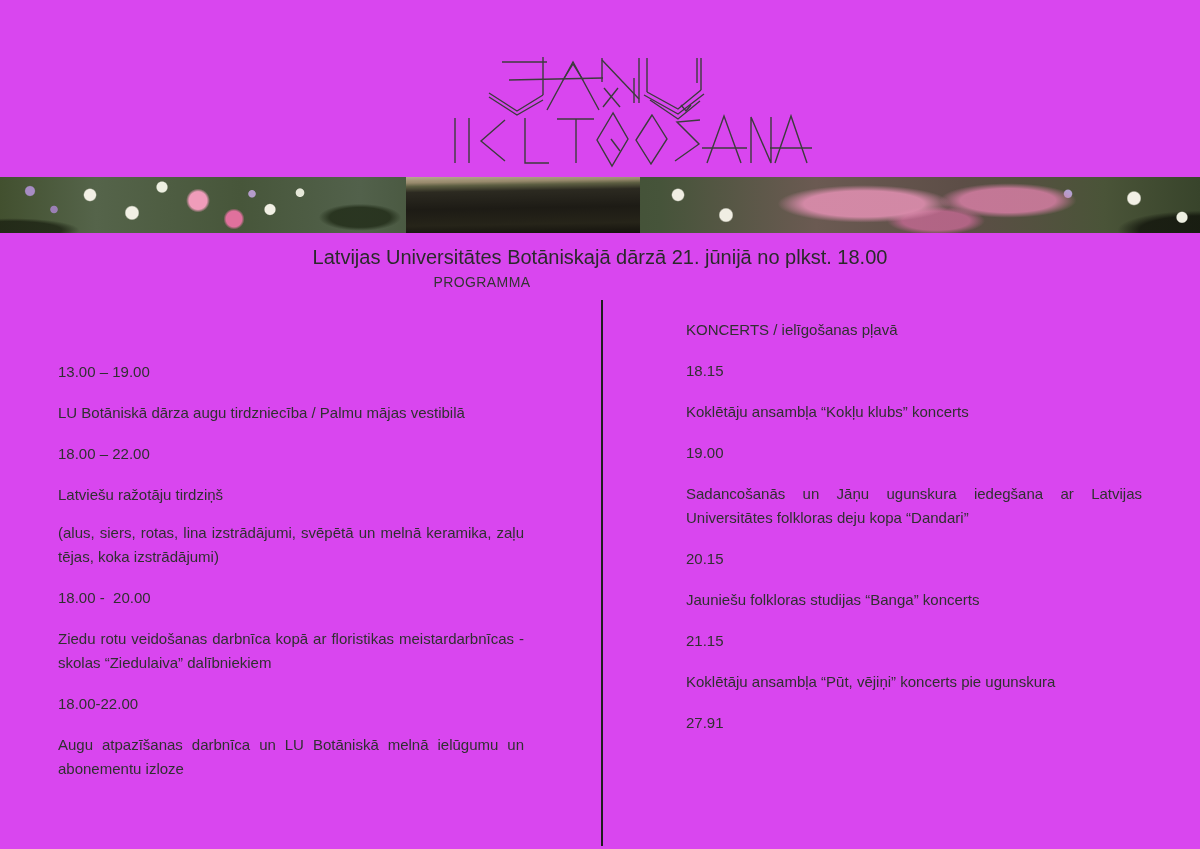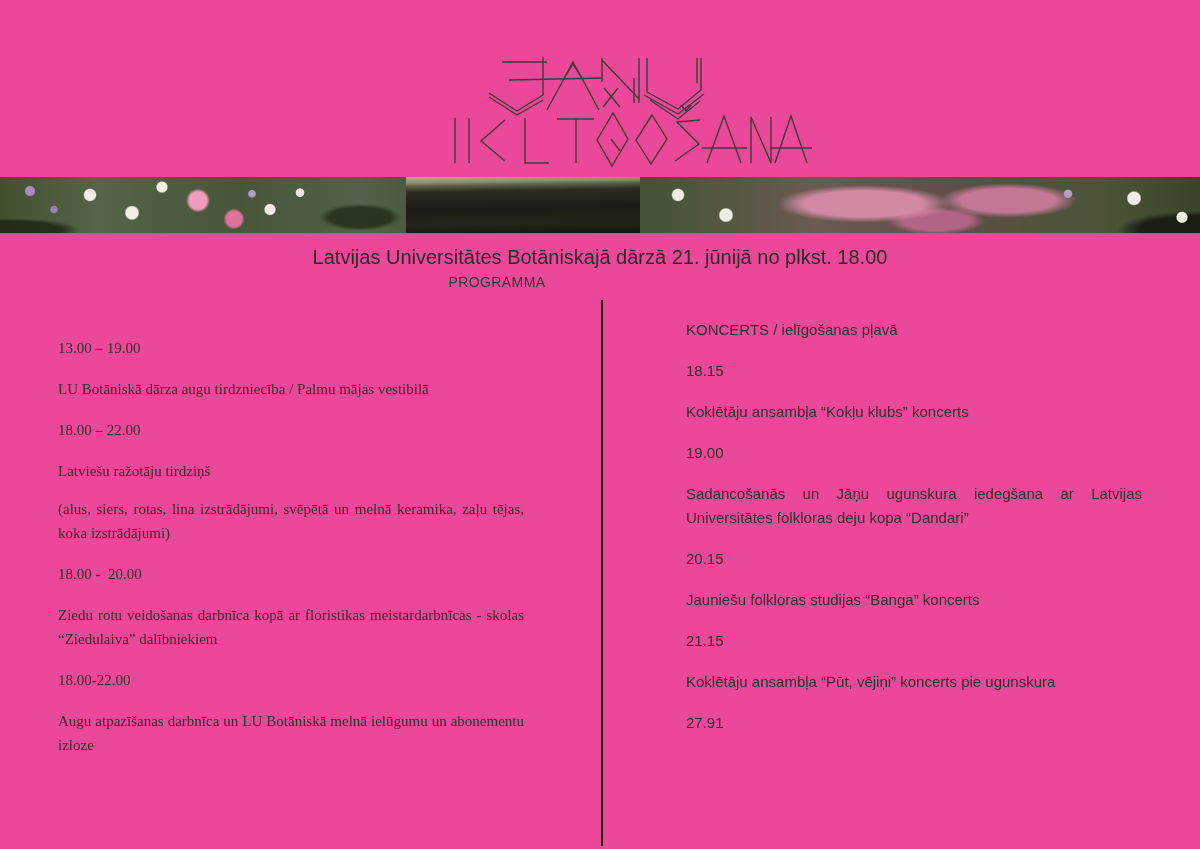--- a/index.html
+++ b/index.html
@@ -1,17 +1,17 @@
 <!DOCTYPE html>
 <html><head>
 <meta charset="utf-8">
 <style>
   html,body{margin:0;padding:0;background:#ffffff;}
   .page{
-    position:relative;width:1200px;height:849px;background:#ec4899;overflow:hidden;
+    position:relative;width:1200px;height:849px;background:#d946ef;overflow:hidden;
     font-family:"Liberation Sans","DejaVu Sans",sans-serif;color:#323232;
   }
   
   .logo{position:absolute;left:0;top:0;width:1200px;height:175px;}
   .logo-svg{position:absolute;left:445px;top:50px;width:385px;height:120px;}
   .logo-svg path{fill:none;stroke:#3c3c3c;stroke-width:1.4;stroke-linecap:butt;stroke-linejoin:miter;}
   .sr{position:absolute;width:1px;height:1px;overflow:hidden;clip:rect(0 0 0 0);white-space:nowrap;}
   
   .banner{
     position:absolute;left:0;top:177px;width:1200px;height:56px;overflow:hidden;
@@ -49,25 +49,25 @@
       radial-gradient(circle 11px at 94.5% 38%, #f2f0e5 0 55%, rgba(242,240,229,0) 68%),
       radial-gradient(circle 3.5px at 94.5% 38%, #c9a43e 0 65%, rgba(201,164,62,0) 80%),
       radial-gradient(circle 9px at 98.5% 72%, #eef0e2 0 55%, rgba(238,240,226,0) 68%),
       radial-gradient(ellipse 110px 26px at 100% 95%, rgba(14,16,9,.75) 0 55%, rgba(14,16,9,0) 75%),
       radial-gradient(ellipse 90px 16px at 1% 95%, rgba(22,27,14,.7) 0 55%, rgba(22,27,14,0) 75%);
   }
   
   .title{position:absolute;left:0;top:245px;width:1200px;text-align:center;
          font-size:20px;line-height:24px;color:#2a2a2a;}
   .subtitle{position:absolute;left:0;top:273px;width:964px;text-align:center;
-            font-size:14px;line-height:18px;letter-spacing:.4px;color:#343434;margin-left:15px;}
+            font-size:14px;line-height:18px;letter-spacing:.4px;color:#343434;}
   
   .divider{position:absolute;left:601px;top:300px;width:1.5px;height:546px;background:#1e1e1e;}
   .col{position:absolute;font-size:15px;line-height:24px;color:#303030;}
-  .col-left{left:58px;top:336px;width:466px;font-family:Liberation Serif, serif;}
+  .col-left{left:58px;top:360px;width:466px;}
   .col-right{left:686px;top:318px;width:456px;}
   .col p{margin:0 0 17px 0;}
   .time{white-space:pre-wrap;}
   .desc{text-align:justify;}
   .desc .line{display:block;text-align:justify;margin-top:14px;}
   .colheader{text-align:left;}
 </style>
 </head>
 <body>
 

